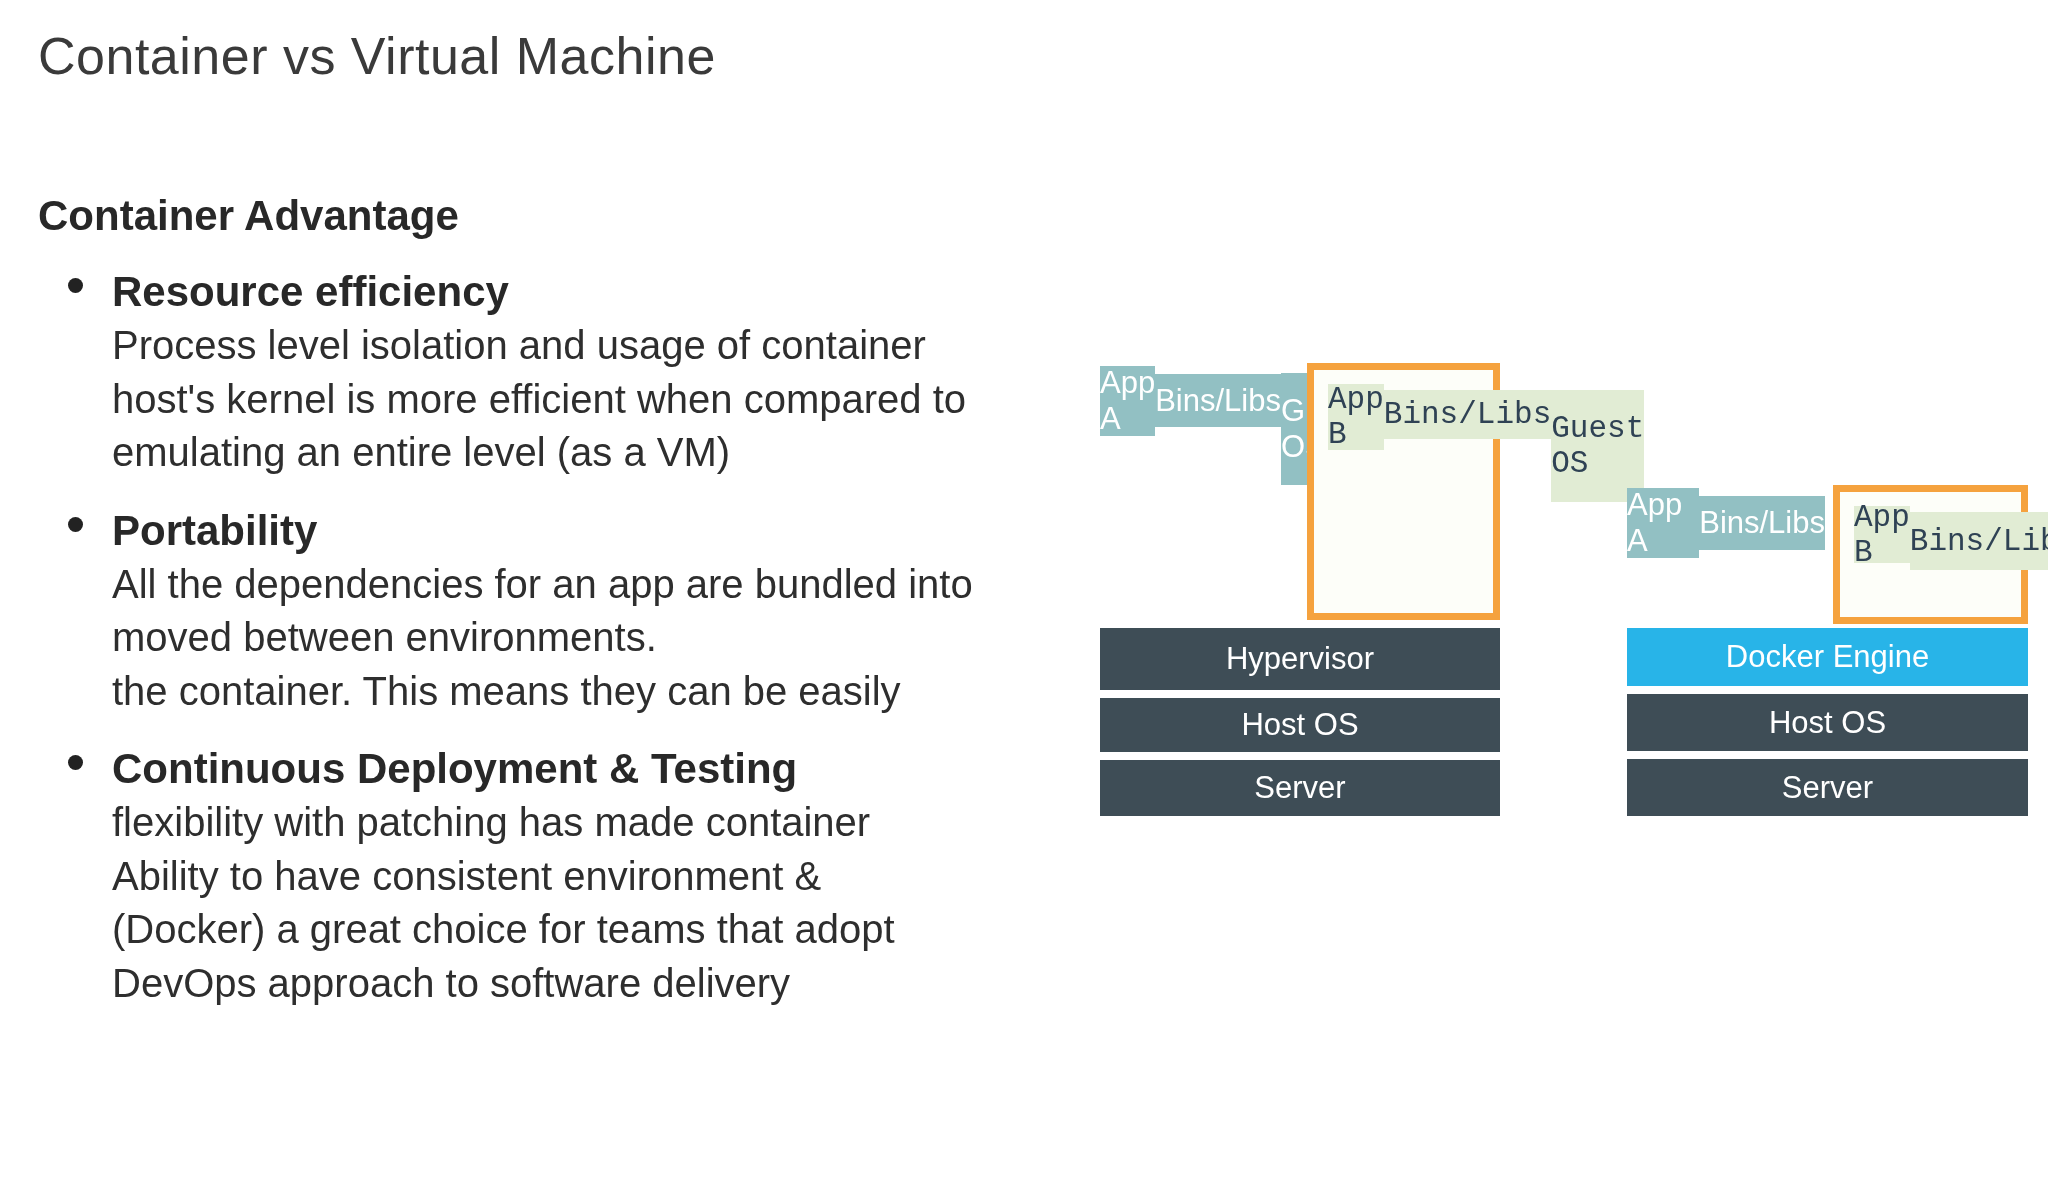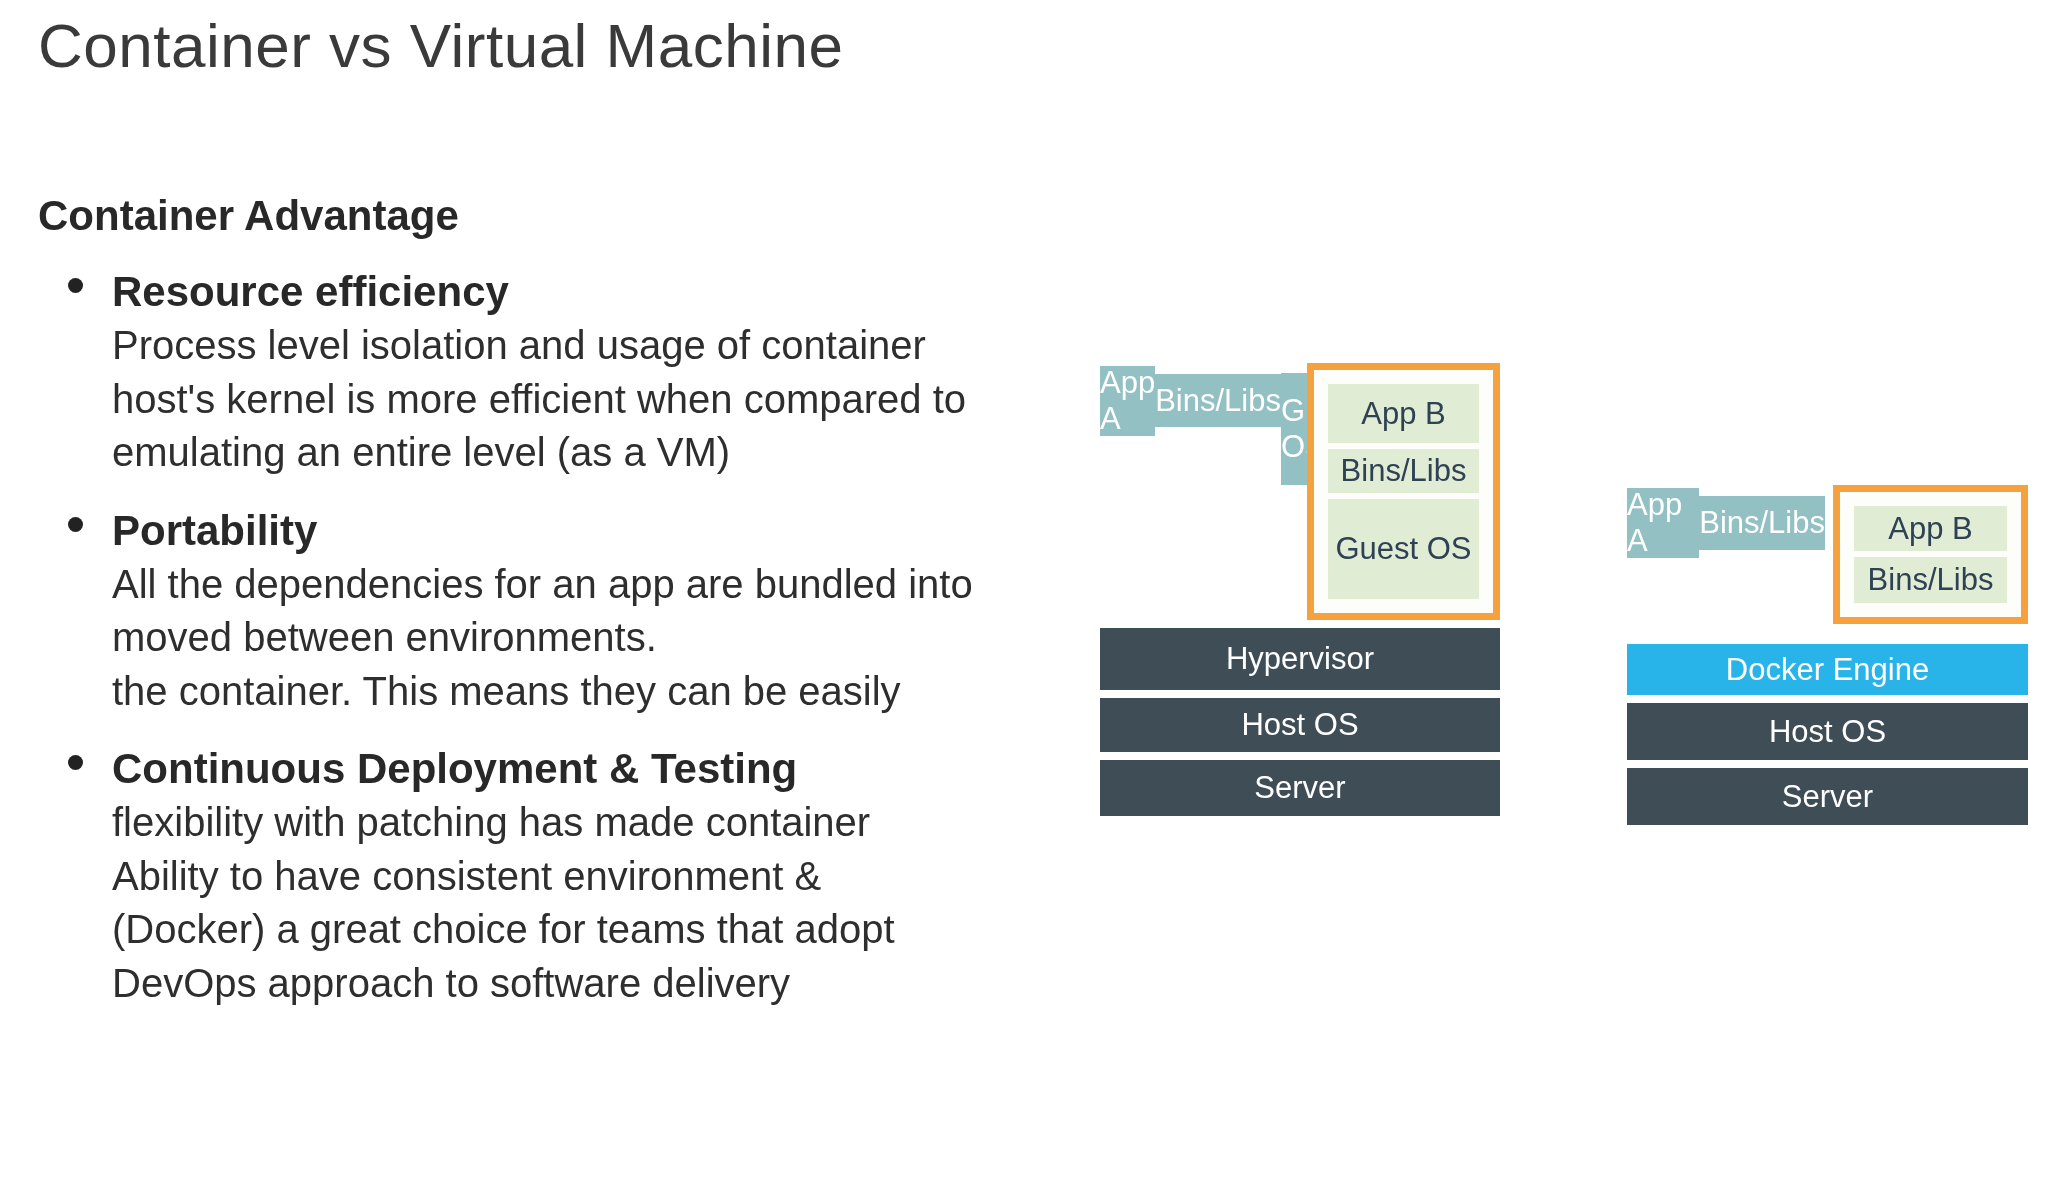--- a/index.html
+++ b/index.html
@@ -10,22 +10,22 @@
     background: #ffffff;
     overflow: hidden;
     font-family: "Liberation Sans", sans-serif;
     color: var(--text, #2e2e2e);
   }
 
   
   .page-title {
     position: absolute;
     left: 38px;
-    top: 10px;
-    font-size: 62px;
+    top: 26px;
+    font-size: 52px;
     font-weight: 400;
     color: var(--title, #3a3a3a);
     letter-spacing: 0.5px;
     white-space: nowrap;
   }
   .content {
     position: absolute;
     left: 38px;
     top: 192px;
     width: 1060px;
@@ -93,22 +93,23 @@
     font-size: 31px;
     box-sizing: border-box;
   }
   .layer-bar.blue { background: var(--blue, #28b4e8); }
 
   .highlight-col {
     border: 7px solid var(--orange, #f5a23e);
     background: #fdfef9;
     padding: 14px;
     display: flex;
-    flex-direction: column;
+    flex-direction: row;
     justify-content: space-between;
+    font-family: Liberation Mono, monospace;
   }
 
   
   .vm-diagram { left: 1100px; top: 363px; width: 400px; }
   .vm-diagram .diagram-columns { height: 260px; }
   .vm-col-a { width: 197px; margin-top: 3px; margin-right: 10px; }
   .vm-col-b { width: 193px; height: 257px; }
   .vm-app-a    { height: 70px; }
   .vm-bins-a   { height: 53px; margin-top: 8px; }
   .vm-guest-a  { height: 112px; margin-top: 7px; }
@@ -121,21 +122,21 @@
 
   
   .docker-diagram { left: 1627px; top: 485px; width: 401px; }
   .docker-diagram .diagram-columns { height: 139px; }
   .dk-col-a { width: 198px; margin-top: 3px; margin-right: 8px; }
   .dk-col-b { width: 195px; height: 139px; }
   .dk-app-a  { height: 70px; }
   .dk-bins-a { height: 54px; margin-top: 8px; }
   .dk-app-b  { height: 57px; }
   .dk-bins-b { height: 58px; margin-top: 6px; }
-  .dk-engine { height: 51px; margin-top: 20px; }
+  .dk-engine { height: 58px; margin-top: 4px; }
   .dk-hostos { height: 57px; margin-top: 8px; }
   .dk-server { height: 57px; margin-top: 8px; }
 </style>
 </head>
 <body>
 
 <div class="slide">
 
   <div class="page-title">Container vs Virtual Machine</div>
 

